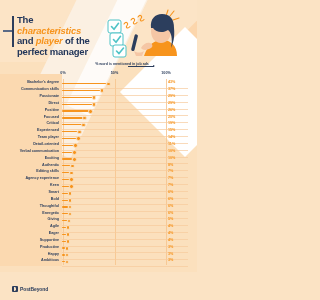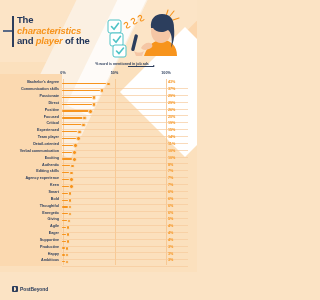--- a/index.html
+++ b/index.html
@@ -129,20 +129,21 @@
   <div class="bg-corner-white"></div>
   <div class="plot-panel"></div>
   <div class="bg-bottom"></div>
 
   <div class="header">
     <div class="title-rule"></div>
     <div class="title-bar"></div>
     <div class="title">
       <span>The </span><em>characteristics</em><br>
       <span>and </span><em>player</em><span> of the</span><br>
+      <span>perfect manager</span>
     </div>
 
     <svg class="illus" viewBox="0 0 90 56">
       <g fill="none" stroke="#f7941d" stroke-width="1.1" stroke-linecap="round">
         <path d="M20 20c2-3 5-1 3 1.5s1 3.5 3 1"></path>
         <path d="M27 16c2-3 5-1 3 1.5s1 3.5 3 1"></path>
         <path d="M34 13c2-3 5-1 3 1.5s1 3.5 3 1"></path>
         <path d="M62 12l2-6M66 12l4-5M69 16l6-2"></path>
       </g>
       <g>

